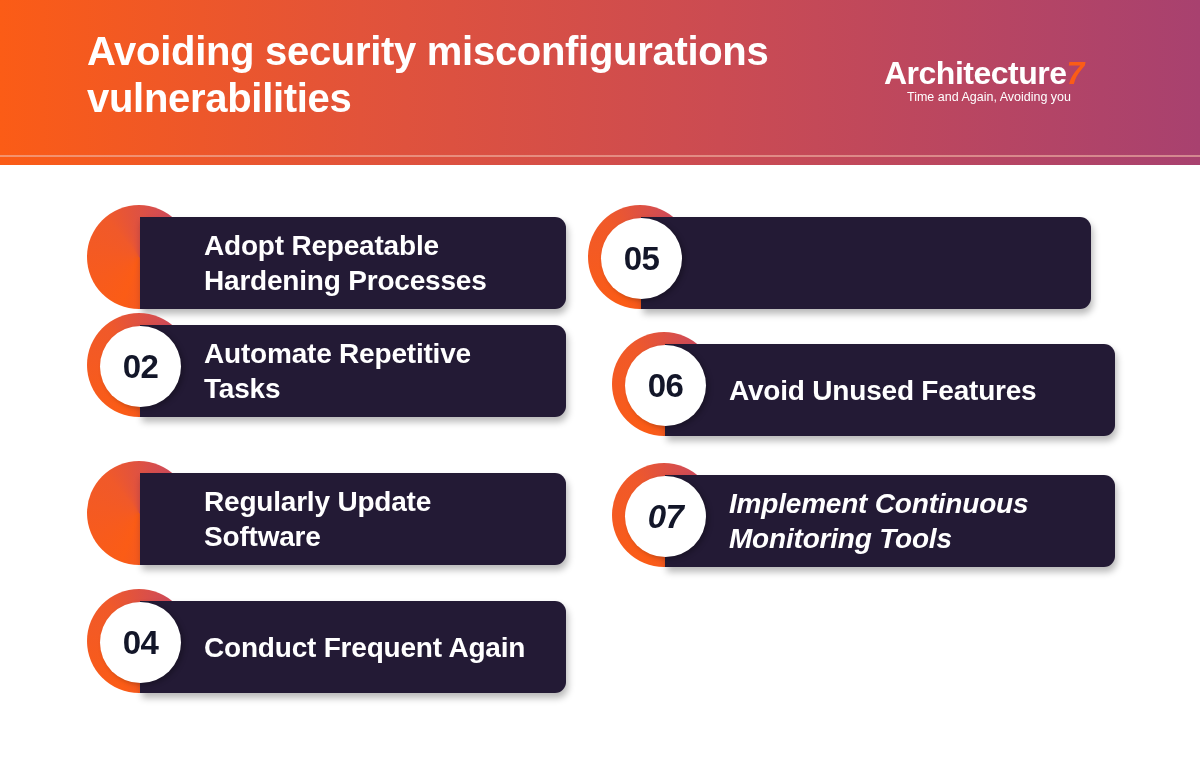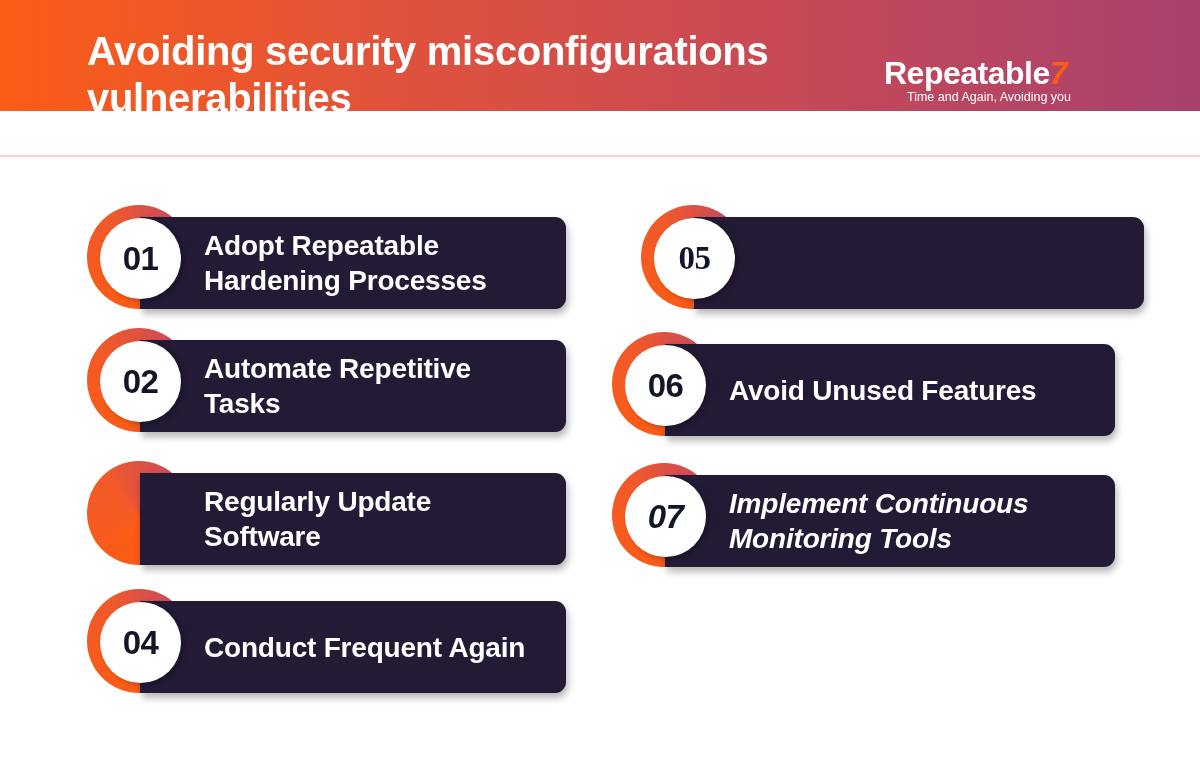--- a/index.html
+++ b/index.html
@@ -1,20 +1,20 @@
 <!DOCTYPE html>
 <html><head>
 <meta charset="utf-8">
 <style>
   * { box-sizing: border-box; margin: 0; padding: 0; }
   html, body { width: 1200px; height: 776px; overflow: hidden; background: #ffffff; }
   body { position: relative; font-family: "Liberation Sans", "DejaVu Sans", sans-serif; }
 
   .header {
-    position: absolute; left: 0; top: 0; width: 1200px; height: 111px;
+    position: absolute; left: 0; top: 0; width: 1200px; height: 165px;
     background: linear-gradient(90deg, #fb5c16 0%, #e2533a 30%, #cb4b52 60%, #a8416f 100%);
   }
   .header-title {
     position: absolute; left: 87px; top: 28px; width: 760px;
     color: #ffffff; font-weight: bold; font-size: 40px; line-height: 47px;
     letter-spacing: -0.3px;
   }
   .logo { position: absolute; left: 884px; top: 56px; width: 240px; }
   .logo-main { color: #ffffff; font-weight: bold; font-size: 32px; line-height: 34px; letter-spacing: -0.5px; white-space: nowrap; }
   .logo-seven { color: #fb5c16; font-style: italic; }
@@ -42,54 +42,53 @@
     display: flex; align-items: center;
     color: #ffffff; font-weight: bold; font-size: 28px; line-height: 35px; letter-spacing: -0.2px;
   }
 </style>
 </head>
 <body>
 
 <div class="header">
   <div class="header-title">Avoiding security misconfigurations vulnerabilities</div>
   <div class="logo">
-    <div class="logo-main"><span>Repeatable</span><span class="logo-seven">7</span></div>
+    <div class="logo-main"><span>Architecture</span><span class="logo-seven">7</span></div>
     <div class="logo-tag">Time and Again, Avoiding you</div>
   </div>
 </div>
 <div class="header-line"></div>
 
 <div class="item" style="left:87px; top:205px;">
   <div class="ring"></div>
   <div class="card" style="width:426px;"></div>
-  <div class="circle">01</div>
   <div class="label" style="width:300px;">Adopt Repeatable Hardening Processes</div>
 </div>
 
-<div class="item" style="left:87px; top:328px;">
+<div class="item" style="left:87px; top:313px;">
   <div class="ring"></div>
   <div class="card" style="width:426px;"></div>
   <div class="circle">02</div>
   <div class="label" style="width:300px;">Automate Repetitive Tasks</div>
 </div>
 
 <div class="item" style="left:87px; top:461px;">
   <div class="ring"></div>
   <div class="card" style="width:426px;"></div>
   <div class="label" style="width:260px;">Regularly Update Software</div>
 </div>
 
 <div class="item" style="left:87px; top:589px;">
   <div class="ring"></div>
   <div class="card" style="width:426px;"></div>
   <div class="circle">04</div>
   <div class="label">Conduct Frequent Again</div>
 </div>
 
-<div class="item" style="left:641px; top:205px;font-family:Liberation Serif, serif;">
+<div class="item" style="left:588px; top:205px;">
   <div class="ring"></div>
   <div class="card" style="width:450px;"></div>
   <div class="circle">05</div>
 </div>
 
 <div class="item" style="left:612px; top:332px;">
   <div class="ring"></div>
   <div class="card" style="width:450px;"></div>
   <div class="circle">06</div>
   <div class="label">Avoid Unused Features</div>

